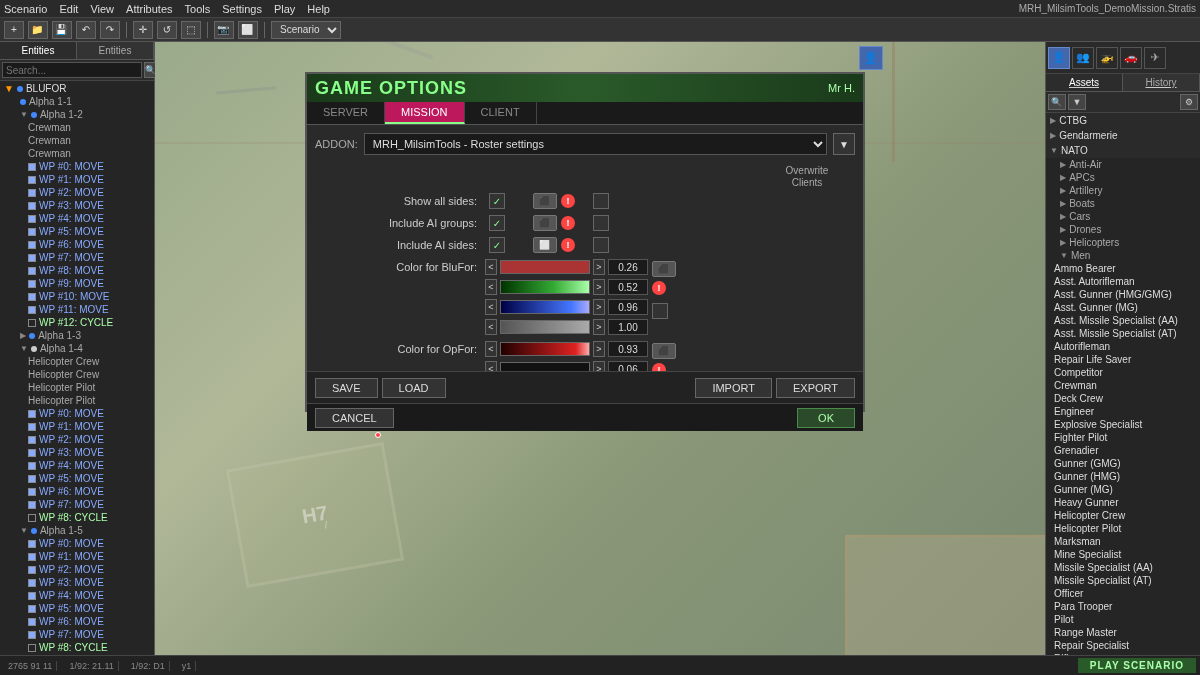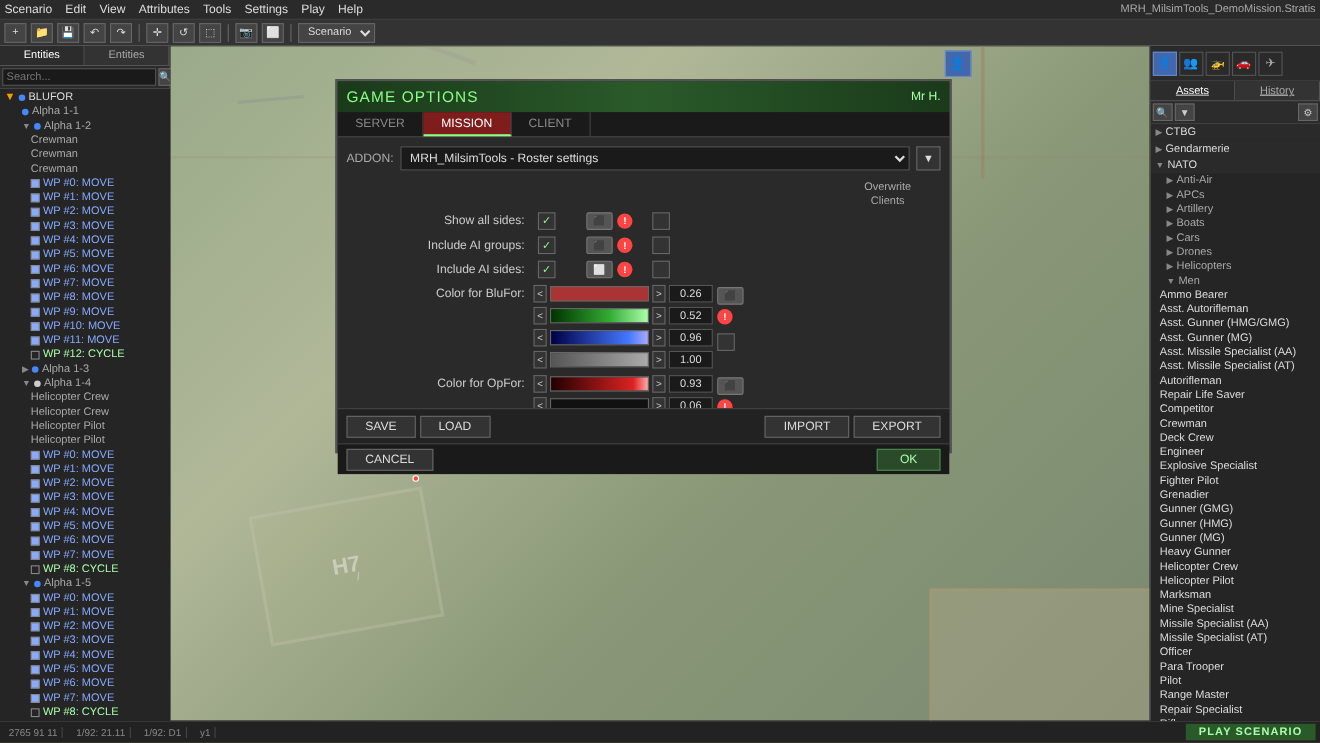--- a/index.html
+++ b/index.html
@@ -148,31 +148,31 @@
       border: 2px solid #555;
       z-index: 100;
     }
     #dialog-title-bar {
       height: 28px;
       background: linear-gradient(90deg, #1a3a1a 0%, #2a5a2a 50%, #1a3a1a 100%);
       display: flex; align-items: center; padding: 0 8px;
       justify-content: space-between;
     }
     #dialog-title {
-      color: #88ff88; font-size: 14px; font-weight: normal; letter-spacing: 1px;
+      color: #88ff88; font-size: 18px; font-weight: bold; letter-spacing: 1px;
     }
     #dialog-user { color: #aaffaa; font-size: 11px; }
     #dialog-tabs {
       display: flex; background: #1a1a1a; border-bottom: 1px solid #555;
     }
     .dialog-tab {
       padding: 4px 16px; font-size: 11px; cursor: pointer;
       color: #888; border-right: 1px solid #444;
     }
-    .dialog-tab.active { background: #7f1d1d; color: #fff; border-bottom: 2px solid #88ff88; }
+    .dialog-tab.active { background: #be185d; color: #fff; border-bottom: 2px solid #88ff88; }
     #dialog-content {
       padding: 8px;
       overflow-y: auto;
       height: calc(100% - 28px - 28px - 44px);
       background: #2a2a2a;
     }
     .addon-row {
       display: flex; align-items: center; gap: 6px; margin-bottom: 10px;
     }
     .addon-label { color: #aaa; font-size: 11px; }

